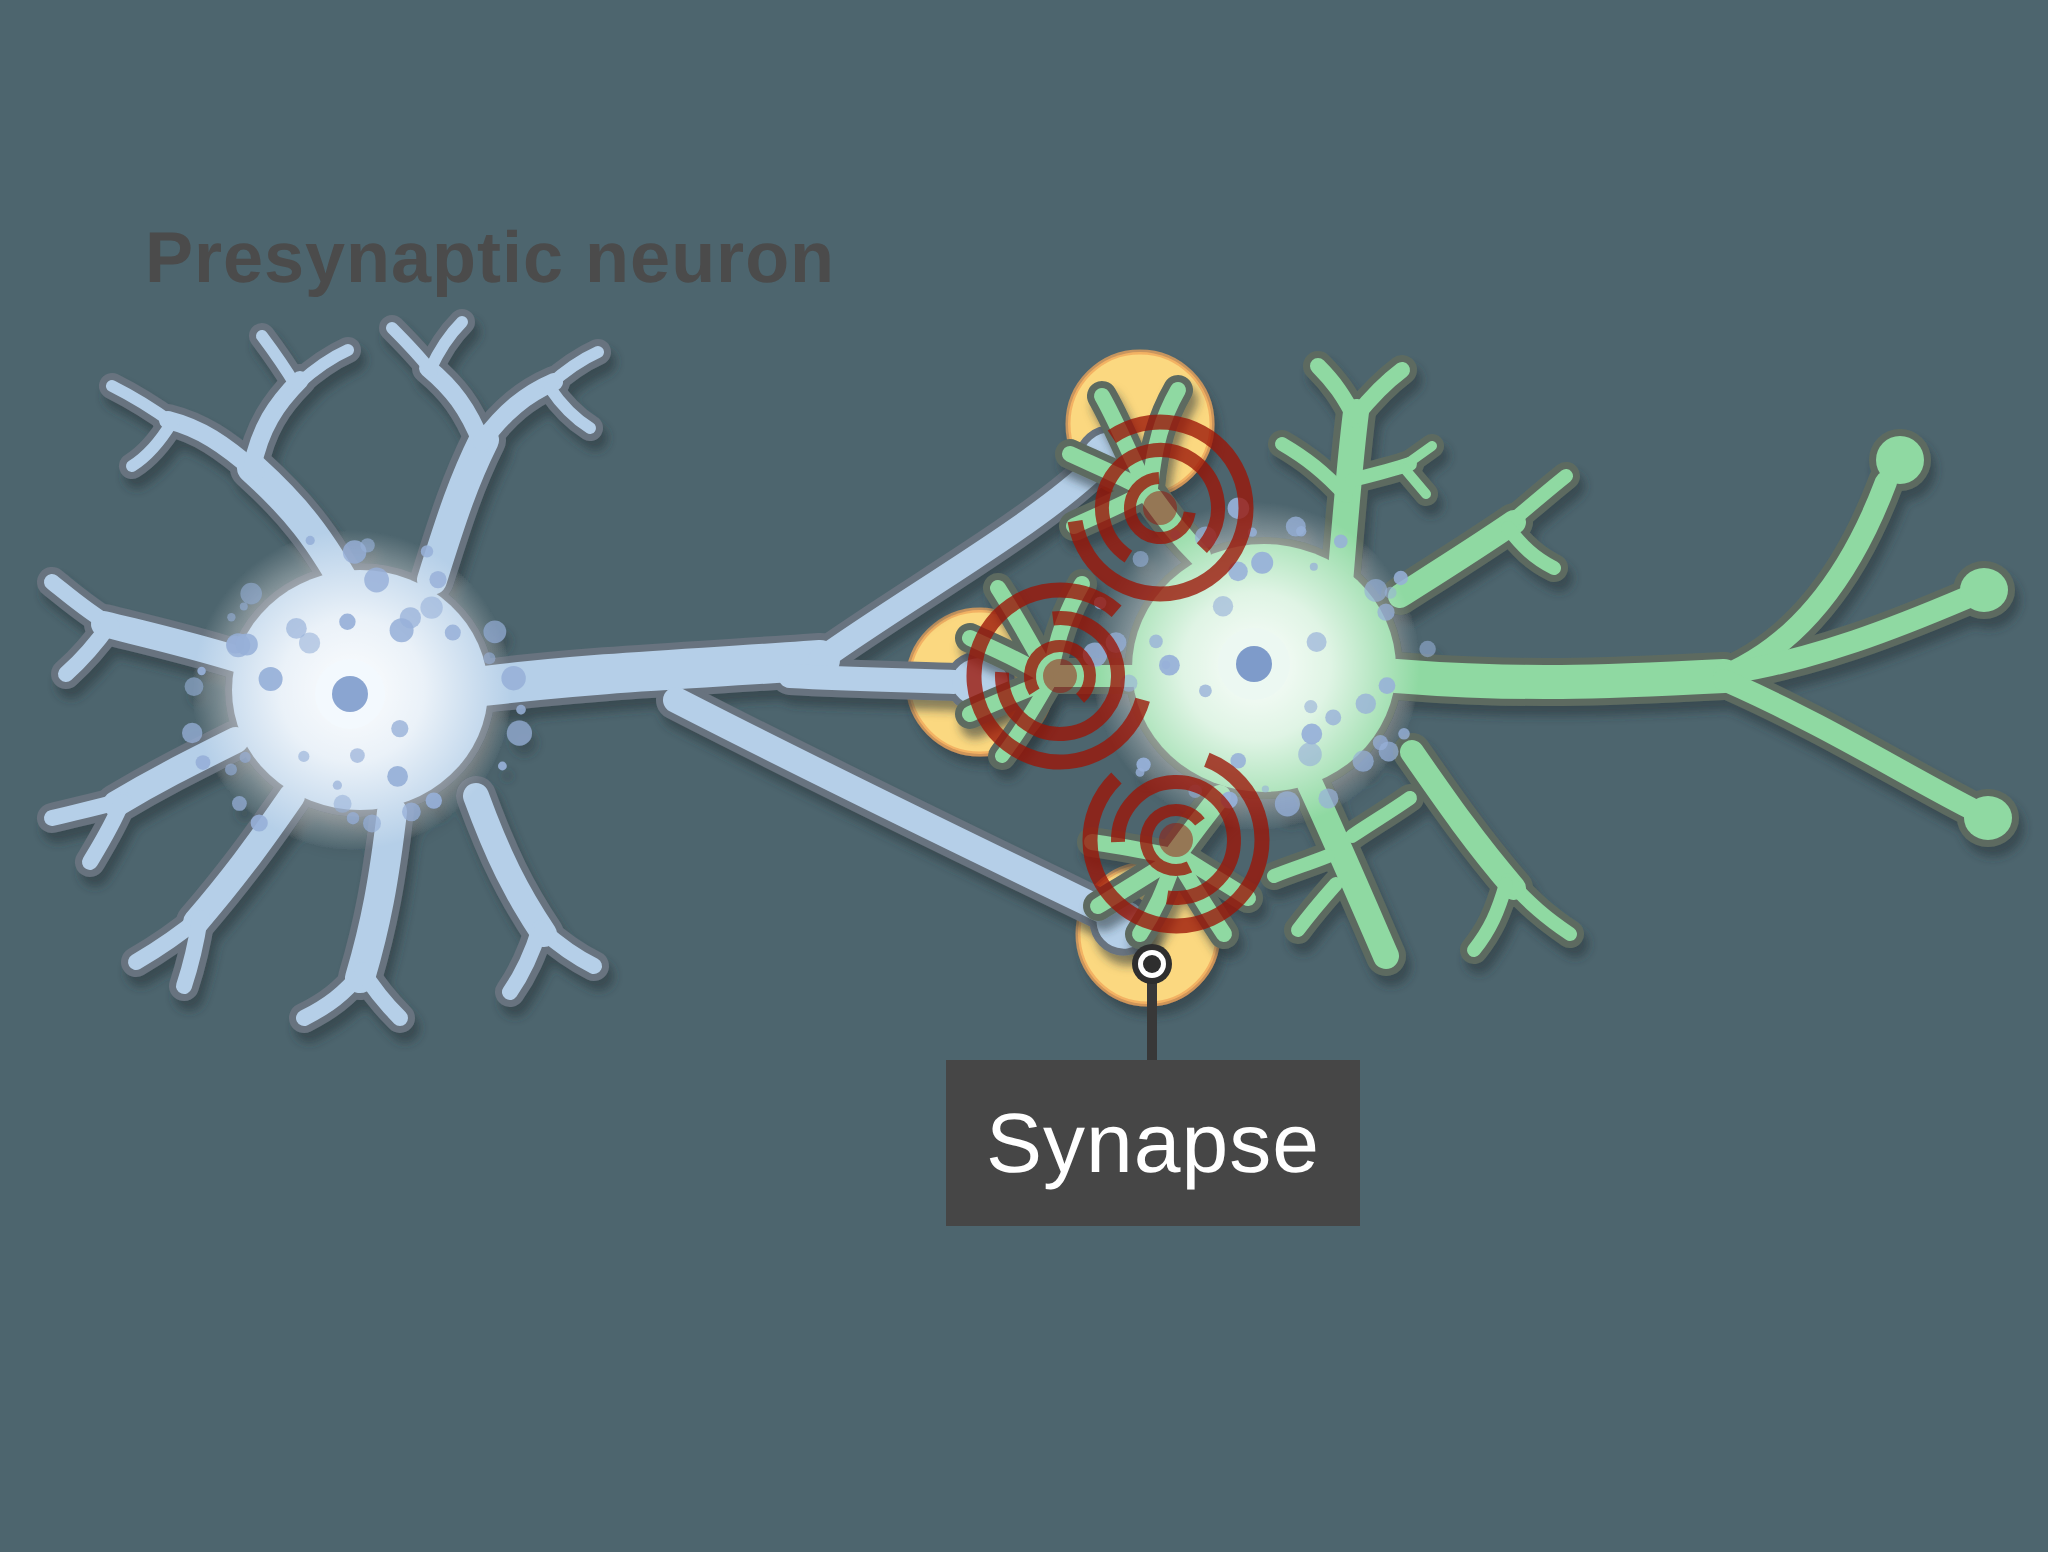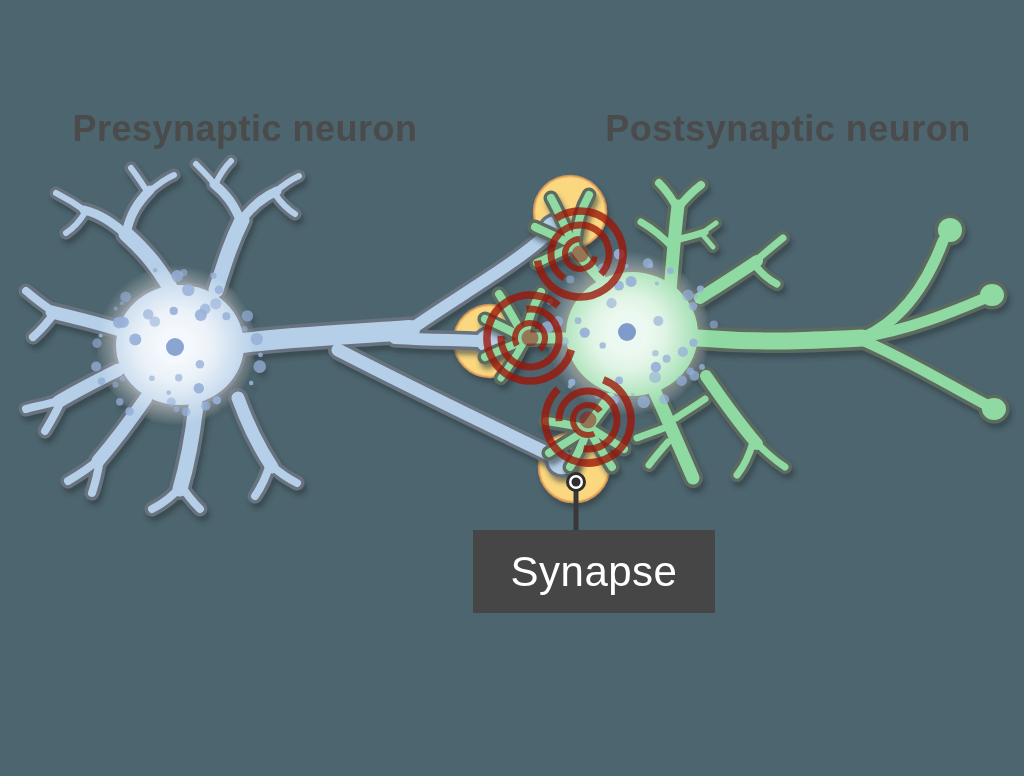--- a/index.html
+++ b/index.html
@@ -20,21 +20,21 @@
   .stage svg{position:absolute;left:0;top:0;}
   .heading{
     position:absolute; top:106px; height:46px; line-height:46px;
     font-size:36px; font-weight:700; letter-spacing:.5px;
     color:var(--heading); text-align:center; white-space:nowrap;
     pointer-events:none;
   }
   .heading.pre{left:52px;width:386px;}
   .heading.post{left:588px;width:400px;}
   .synapse-label{
-    position:absolute; left:473px; top:530px; width:242px; height:83px;
+    position:absolute; left:473px; top:530px; width:207px; height:83px;
     background:var(--labelBg); color:var(--labelText);
     display:flex; align-items:center; justify-content:center;
     font-size:42px; font-weight:400; letter-spacing:.5px;
   }
   
   .d-pre,.f-pre,.d-post,.f-post{fill:none;stroke-linecap:round;stroke-linejoin:round;}
   .d-pre{stroke:var(--preOutline);} .f-pre{stroke:var(--preFill);}
   .d-post{stroke:var(--postOutline);} .f-post{stroke:var(--postFill);}
   .d-pre-fill{fill:var(--preOutline);} .f-pre-fill{fill:var(--preFill);}
   .d-post-fill{fill:var(--postOutline);} .f-post-fill{fill:var(--postFill);}
@@ -365,18 +365,17 @@
       <line x1="576" y1="487" x2="576" y2="531" stroke="var(--pointer)" stroke-width="5"></line>
       <g>
         <circle cx="576" cy="482" r="10" fill="#2e2e2e"></circle>
         <circle cx="576" cy="482" r="7" fill="#ffffff"></circle>
         <circle cx="576" cy="482" r="4.5" fill="#2e2e2e"></circle>
       </g>
     </g>
   </svg>
 
   <div class="heading pre">Presynaptic neuron</div>
-  <div class="heading post">Postsynaptic neuron</div>
 
   <div class="synapse-label">
     <span>Synapse</span>
   </div>
 </div>
 
 </body></html>

